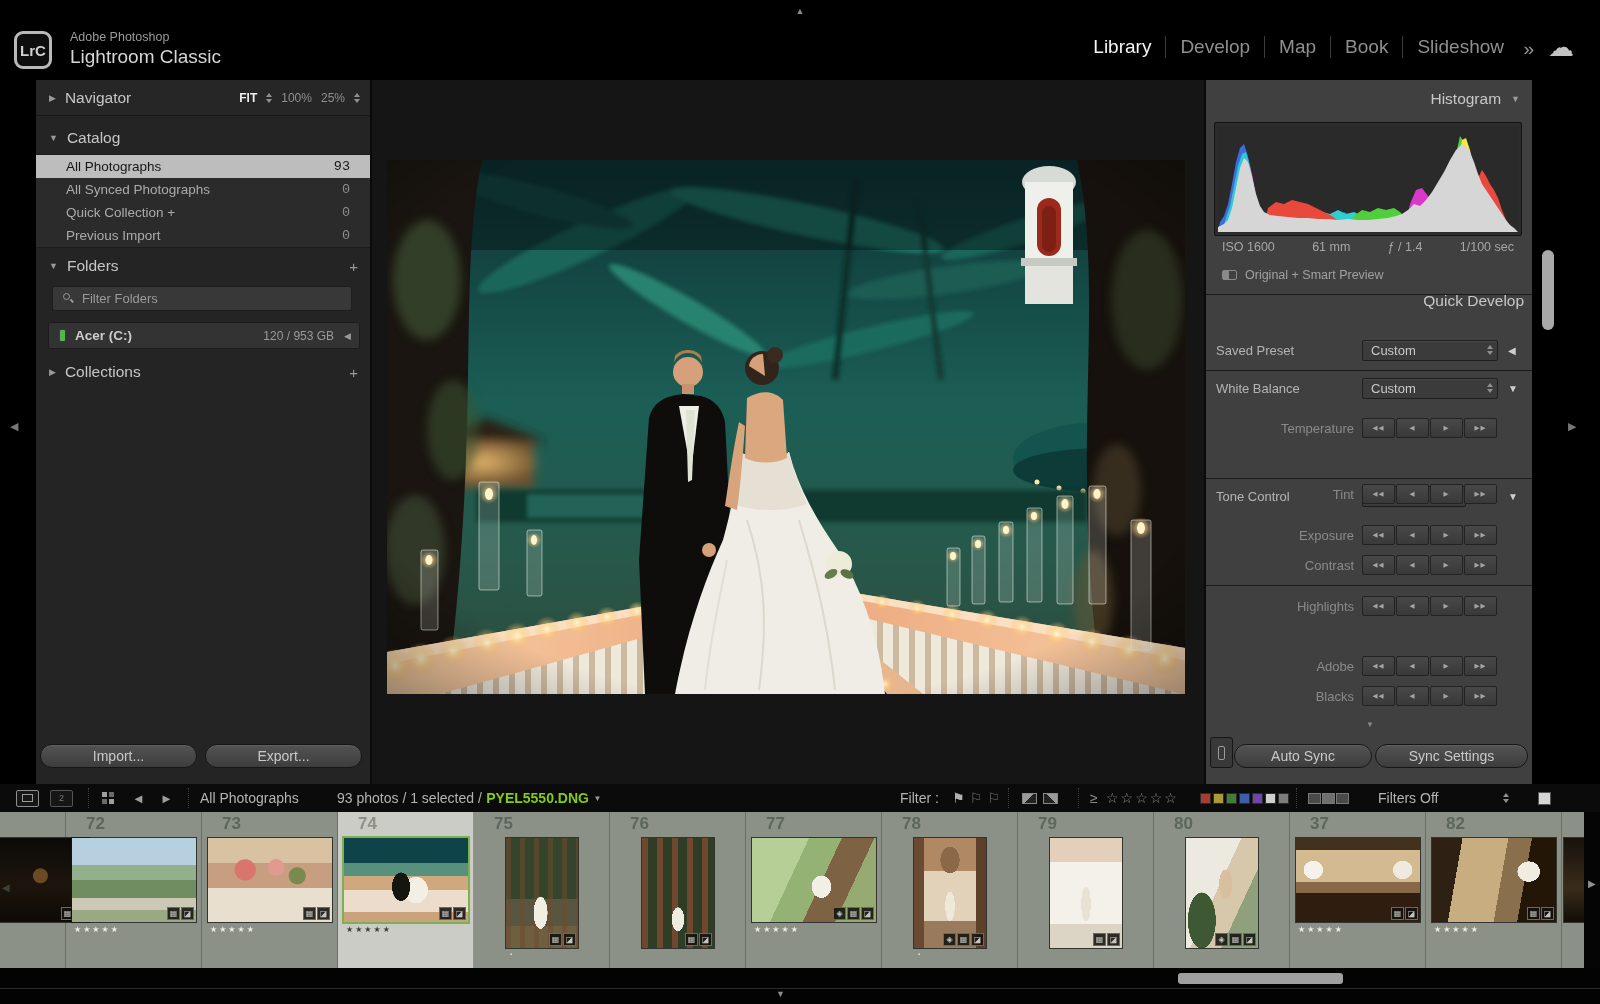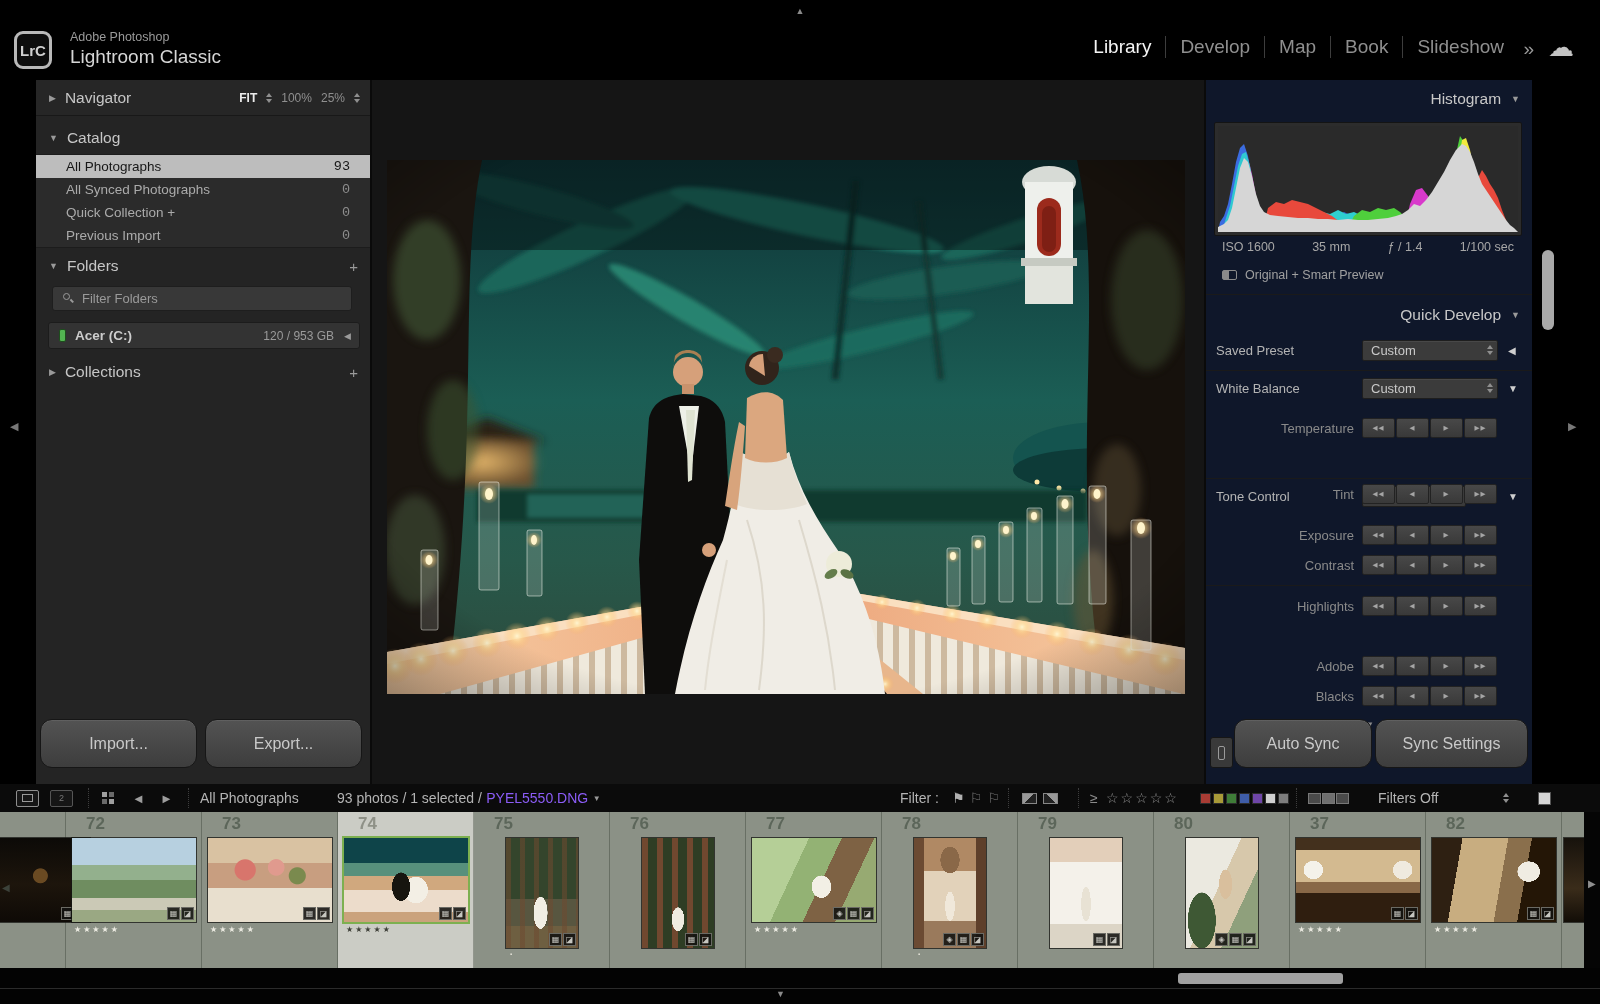--- a/index.html
+++ b/index.html
@@ -25,21 +25,21 @@
   .main{position:absolute;top:80px;left:0;width:1600px;height:704px;display:flex;}
   .rail{position:relative;background:#000;}
   .left-rail{width:36px;}
   .right-rail{width:68px;}
   .rail .expander{position:absolute;top:340px;color:#777;font-size:11px;}
   .left-rail .expander{left:10px;}
   .right-rail .expander{left:36px;}
   .vscroll{position:absolute;left:10px;top:170px;width:12px;height:80px;background:#a9a9a9;border-radius:6px;}
 
   .left-panel{position:relative;width:336px;height:704px;background:#242424;border-right:2px solid #0a0a0a;}
-  .right-panel{position:relative;width:328px;height:704px;background:#0f172a;border-left:2px solid #0a0a0a;}
+  .right-panel{position:relative;width:328px;height:704px;background:#404040;border-left:2px solid #0a0a0a;}
   .center{position:relative;flex:1;background:#151515;}
 
   
   .pan-head{position:absolute;left:0;width:100%;height:28px;display:flex;align-items:center;color:#c6c6c6;font-size:15.5px;}
   .pan-head .dis{color:#9a9a9a;font-size:9px;margin:0 9px 0 13px;}
   .pan-head .plus{position:absolute;right:12px;color:#9a9a9a;font-size:15px;}
   .nav-head{position:absolute;top:0;left:0;width:100%;height:36px;background:#262626;border-bottom:1px solid #181818;display:flex;align-items:center;}
   .nav-head .dis{color:#9a9a9a;font-size:9px;margin:0 9px 0 13px;}
   .nav-head .ttl{color:#c6c6c6;font-size:15.5px;}
   .nav-zoom{position:absolute;right:10px;display:flex;align-items:center;gap:9px;}
@@ -56,21 +56,21 @@
   .cat-row.selected .cat-count{color:#161616;}
   .filter-box{position:absolute;top:206px;left:16px;width:300px;height:25px;background:#383838;border:1px solid #1e1e1e;border-radius:3px;display:flex;align-items:center;color:#9a9a9a;font-size:13px;}
   .mag{position:relative;width:11px;height:11px;margin:0 8px 0 10px;}
   .mag b{position:absolute;left:0;top:0;width:7px;height:7px;border:1.5px solid #9a9a9a;border-radius:50%;}
   .mag i{position:absolute;left:7px;top:7px;width:4px;height:1.5px;background:#9a9a9a;transform:rotate(45deg);}
   .drive-row{position:absolute;top:242px;left:12px;width:312px;height:27px;background:#333;border:1px solid #1c1c1c;border-radius:3px;display:flex;align-items:center;}
   .led{width:7px;height:13px;background:#53b552;border:1px solid #1d4d1d;border-radius:2px;margin:0 9px 0 10px;}
   .drive-name{color:#cdcdcd;font-size:13.5px;font-weight:bold;}
   .drive-usage{margin-left:auto;color:#9a9a9a;font-size:12px;}
   .drive-tri{color:#9a9a9a;font-size:9px;margin:0 8px 0 10px;}
-  .panel-btn{position:absolute;height:49px;background:linear-gradient(#535353,#3d3d3d);border:1px solid #161616;border-radius:12px;box-shadow:inset 0 1px 0 rgba(255,255,255,.08);color:#c9c9c9;font-size:16px;display:flex;align-items:center;justify-content:center;}
+  .panel-btn{position:absolute;height:24px;background:linear-gradient(#535353,#3d3d3d);border:1px solid #161616;border-radius:12px;box-shadow:inset 0 1px 0 rgba(255,255,255,.08);color:#c9c9c9;font-size:14px;display:flex;align-items:center;justify-content:center;}
 
   
   .r-head{position:absolute;width:100%;height:26px;display:flex;align-items:center;justify-content:flex-end;color:#c8c8c8;}
   .r-head .ttl{font-size:15.5px;}
   .r-head .dis{color:#9a9a9a;font-size:9px;margin:0 12px 0 10px;}
   .hist-box{position:absolute;top:42px;left:8px;width:308px;height:114px;background:#2c2c2c;border:1px solid #141414;border-radius:2px;padding:3px;}
   .exif{position:absolute;top:160px;left:8px;width:308px;display:flex;justify-content:space-between;color:#a6a6a6;font-size:12.5px;padding:0 8px;}
   .preview-row{position:absolute;top:188px;left:16px;display:flex;align-items:center;color:#a0a0a0;font-size:12.5px;}
   .prev-ic{width:15px;height:10px;border:1px solid #8a8a8a;border-radius:2px;margin-right:8px;background:linear-gradient(90deg,#8a8a8a 0 45%,transparent 45%);}
   .divider{position:absolute;left:0;width:100%;height:1px;background:#1a1a1a;}
@@ -92,21 +92,21 @@
   .toolbar{position:absolute;top:784px;left:0;width:1600px;height:28px;background:#0b0b0b;}
   .toolbar .abs{position:absolute;top:0;height:28px;display:flex;align-items:center;}
   .viewbox{width:23px;height:17px;border:1px solid #8f8f8f;border-radius:2px;display:flex;align-items:center;justify-content:center;color:#9a9a9a;font-size:9px;background:#161616;}
   .viewbox.dim{border-color:#555;color:#777;}
   .viewbox b{width:11px;height:8px;border:1px solid #9a9a9a;}
   .dotsep{width:1px;height:20px;border-left:1px dotted #3d3d3d;}
   .gridic{display:grid;grid-template-columns:5px 5px;gap:2px;}
   .gridic i{width:5px;height:5px;background:#9f9f9f;}
   .gridic i:nth-child(2),.gridic i:nth-child(3){background:#6a6a6a;}
   .tb-text{color:#b4b4b4;font-size:14px;}
-  .tb-file{color:#8b5cf6;font-weight:normal;font-size:14px;}
+  .tb-file{color:#84cc16;font-weight:bold;font-size:14px;}
   .tb-arrow{color:#9d9d9d;font-size:13px;}
   .tb-flag{font-size:14px;}
   .tb-star{color:#8f8f8f;font-size:14px;letter-spacing:2px;}
   .swatch{width:11px;height:11px;border:1px solid #2c2c2c;margin-right:2px;}
   .boxes3{display:flex;gap:1px;}
   .boxes3 i{width:13px;height:11px;background:#4a4a4a;border:1px solid #787878;}
   .boxes3 i:nth-child(2){background:#6f6f6f;}
   .lockbox{width:13px;height:13px;background:#d6d6d6;border:1px solid #555;}
   .splitic{width:15px;height:11px;border:1px solid #888;background:linear-gradient(135deg,#999 0 50%,#222 50%);margin-right:6px;}
 
@@ -473,31 +473,31 @@
           <path d="M44,106 L50,82 L58,76 L66,78 L74,74 L82,76 L90,78 L98,82 L106,86 L114,90 L122,96 L128,106 Z" fill="#e8493c"></path>
           <path d="M252,106 L256,70 L260,52 L264,44 L268,50 L272,58 L276,64 L280,72 L284,84 L288,94 L292,106 Z" fill="#e8493c"></path>
           <path d="M128,106 L136,90 L144,84 L152,86 L160,82 L168,84 L176,82 L182,86 L188,92 L194,98 L198,106 Z" fill="#4fcf3c"></path>
           <path d="M230,106 L234,60 L238,28 L242,10 L246,16 L250,40 L254,70 L258,90 L262,106 Z" fill="#4fcf3c"></path>
           <path d="M236,106 L240,40 L244,14 L248,12 L252,24 L256,44 L260,60 L264,70 L268,78 L272,86 L276,94 L280,106 Z" fill="#f2ea3e"></path>
           <path d="M0,106 L0,101 L6,98 L10,94 L14,82 L18,62 L22,42 L26,32 L30,36 L34,50 L38,68 L42,80 L46,86 L52,89 L60,90 L70,91 L80,92 L90,92 L100,93 L110,93 L120,94 L130,93 L140,94 L150,94 L160,93 L170,92 L178,90 L184,88 L190,84 L196,78 L202,80 L208,74 L214,66 L220,56 L226,46 L232,34 L238,24 L244,18 L248,20 L252,26 L256,36 L260,48 L264,58 L268,64 L272,70 L276,76 L280,82 L284,88 L288,94 L292,99 L296,102 L300,106 Z" fill="#d6d6d6"></path>
         </svg>
       </div>
       <div class="exif">
         <span>ISO 1600</span>
-        <span>35 mm</span>
+        <span>61 mm</span>
         <span>ƒ / 1.4</span>
         <span>1/100 sec</span>
       </div>
       <div class="preview-row">
         <span class="prev-ic"></span>
         <span>Original + Smart Preview</span>
       </div>
       <div class="divider" style="top:214px;"></div>
 
-      <div class="r-head" style="top:222px;">
+      <div class="r-head" style="top:208px;margin-left:23px;">
         <span class="ttl">Quick Develop</span>
         <span class="dis">▼</span>
       </div>
 
       <div class="qd-row" style="top:258px;">
         <span class="qd-label">Saved Preset</span>
         <span class="dd"><span>Custom</span><span class="spin">
               <i class="u"></i>
               <i class="d"></i>
             </span></span>

